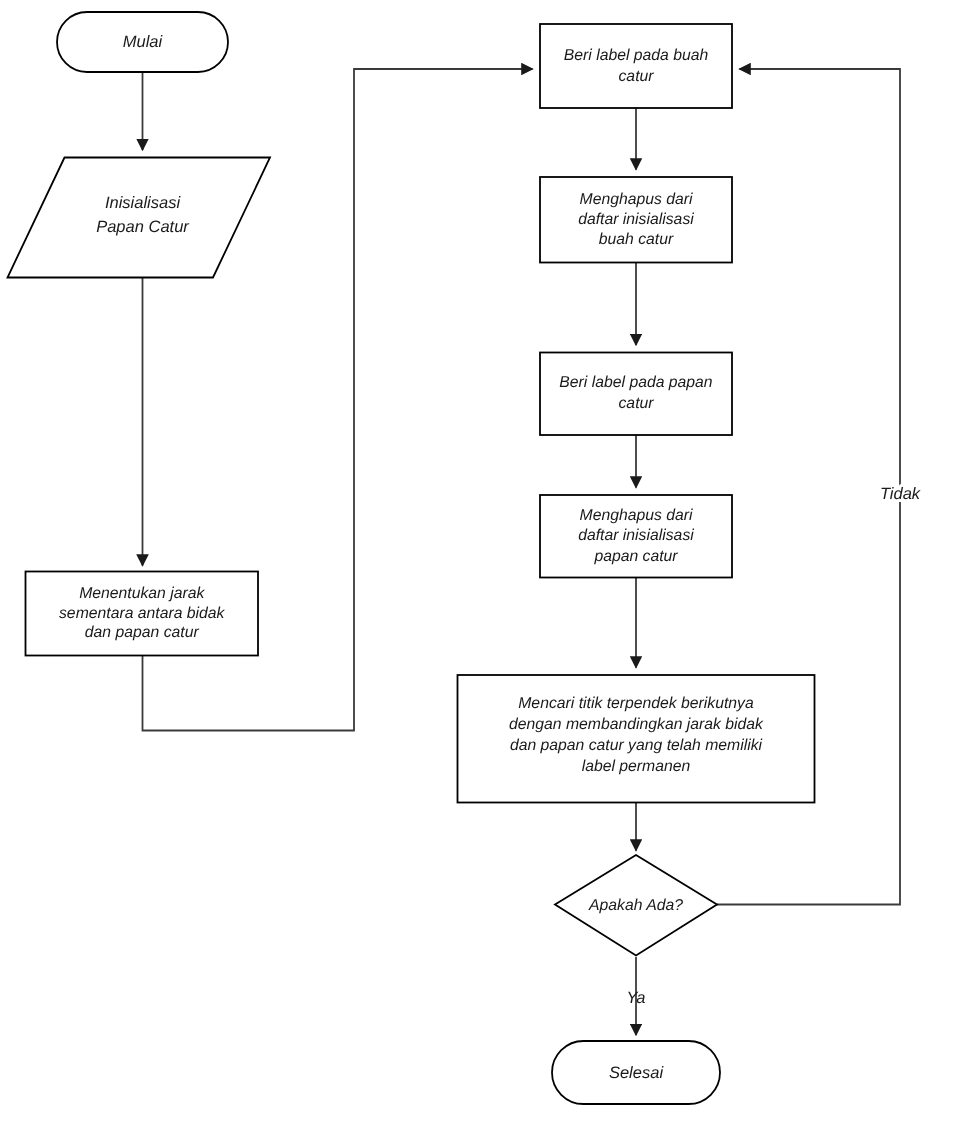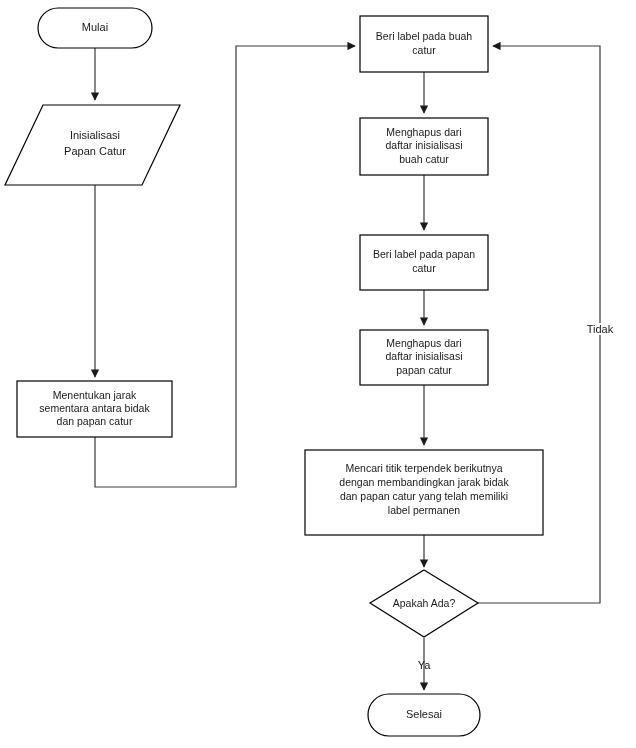--- a/index.html
+++ b/index.html
@@ -10,20 +10,21 @@
   body {
     width: 636px;
     height: 748px;
     overflow: hidden;
     font-family: "Liberation Sans", sans-serif;
   }
   #flowchart-root {
     position: relative;
     width: 636px;
     height: 748px;
+    font-style: italic;
   }
   svg#flow {
     display: block;
     width: 636px;
     height: 748px;
   }
   .shape {
     fill: #ffffff;
     stroke: #000000;
     stroke-width: 1.2;

